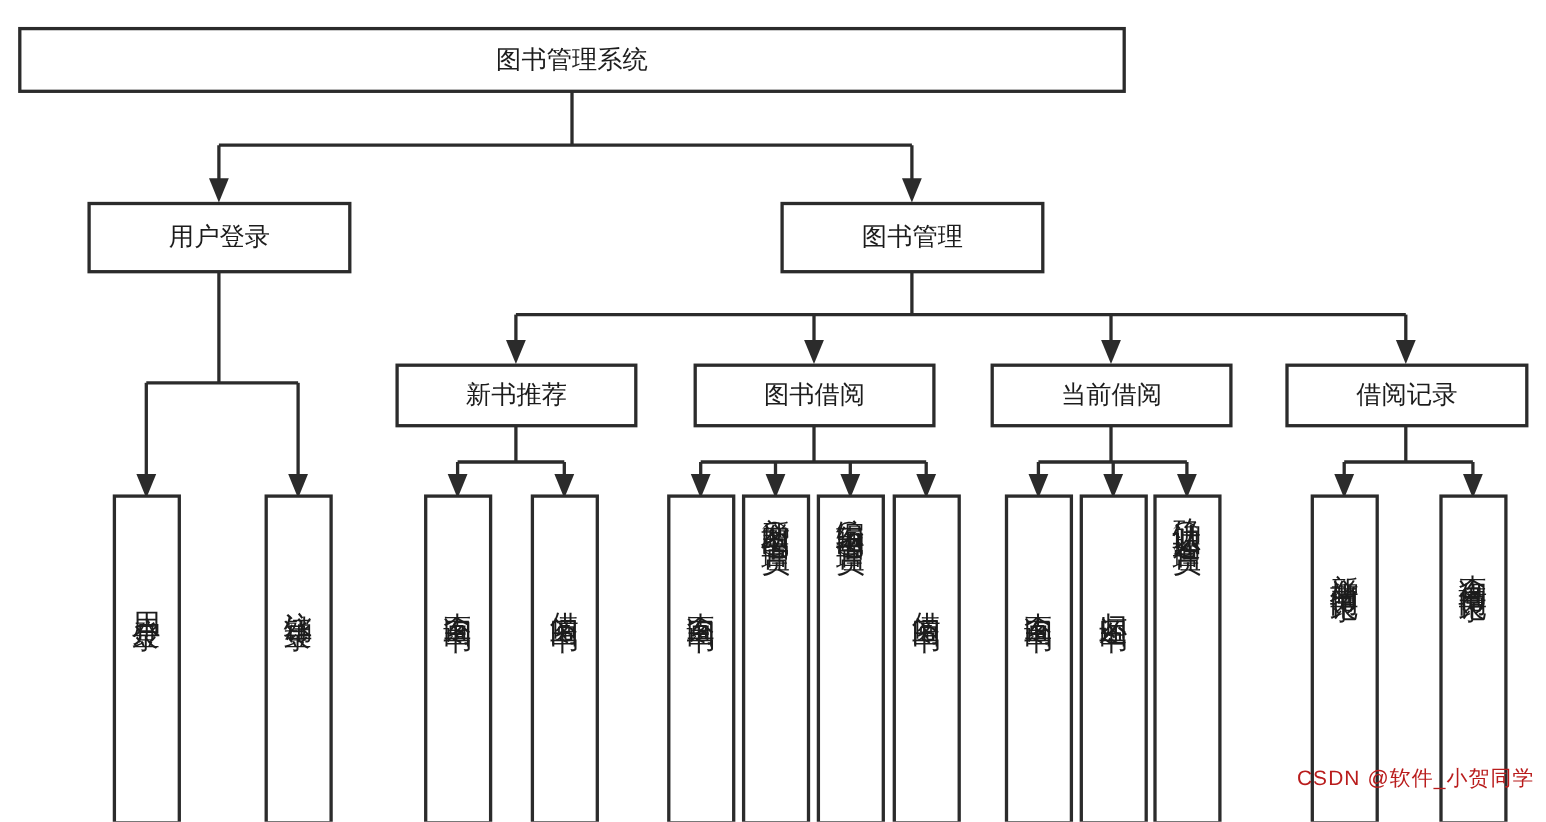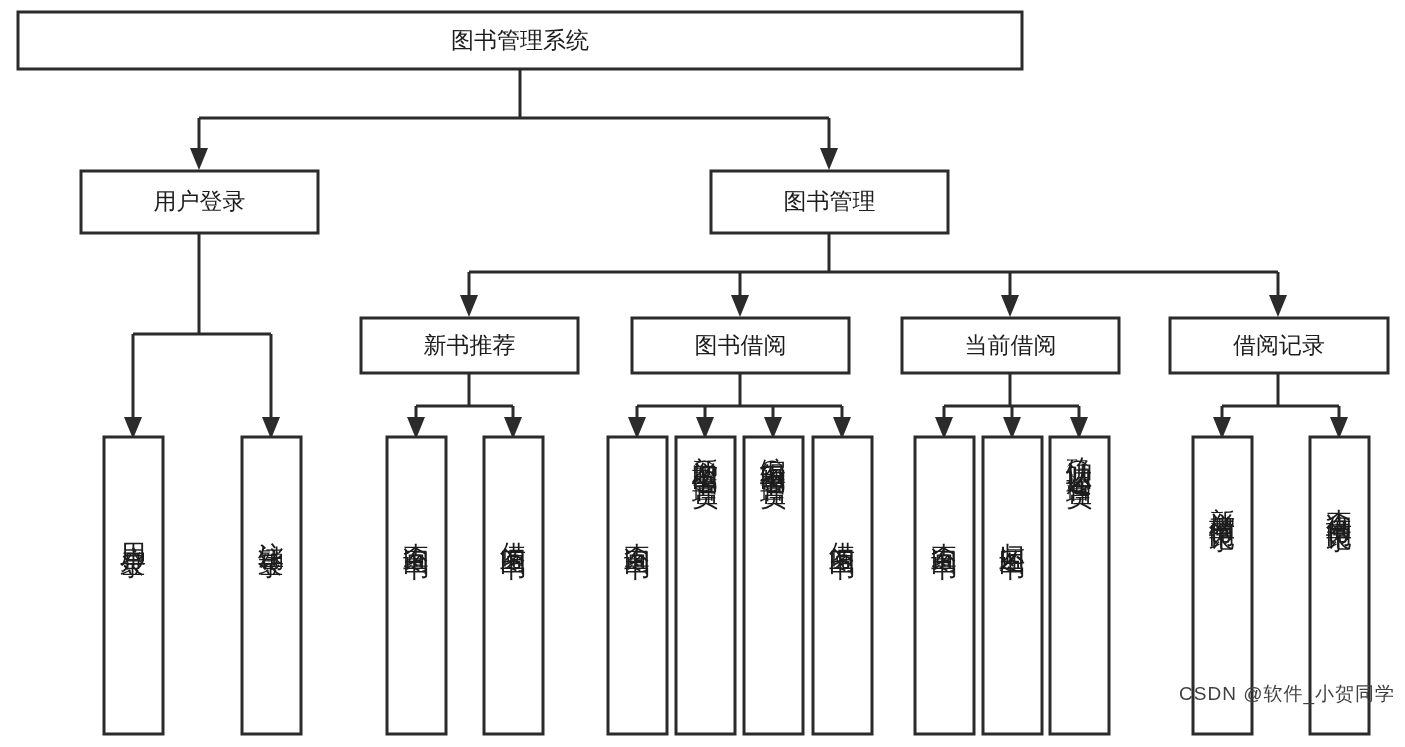--- a/index.html
+++ b/index.html
@@ -1,40 +1,40 @@
 <!DOCTYPE html>
 <html><head>
 <meta charset="utf-8">
 <style>
   html,body{margin:0;padding:0;background:#ffffff;}
   body{
     font-family:"Liberation Sans","DejaVu Sans",sans-serif;
     width:1405px;height:747px;overflow:hidden;position:relative;
   }
-  #stage{position:relative;width:1405px;height:713px;background:#fff;}
+  #stage{position:relative;width:1405px;height:713px;background:#fff;margin-top:14px;}
   svg#diagram{position:absolute;left:0;top:0;width:1405px;height:747px;display:block;}
   .boxrect{fill:#ffffff;stroke:#2b2b2b;stroke-width:3;}
   .connector{stroke:#2b2b2b;stroke-width:3;fill:none;stroke-linecap:butt;}
   .arrowhead{fill:#2b2b2b;stroke:none;}
   .node-label{
     font-family:"Liberation Sans","DejaVu Sans",sans-serif;
     fill:#1c1c1c;font-size:23px;text-anchor:middle;dominant-baseline:middle;
     white-space:pre;
   }
   .leaf-label{
     font-family:"Liberation Sans","DejaVu Sans",sans-serif;
     fill:#1c1c1c;font-size:26px;text-anchor:middle;
     writing-mode:vertical-rl;
     letter-spacing:4px;
     white-space:pre;
   }
   .watermark{
     position:absolute;right:10px;bottom:6px;
     font-family:"Liberation Sans","DejaVu Sans",sans-serif;
-    font-size:19px;color:#404040;letter-spacing:1px;
+    font-size:19px;color:#b91c1c;letter-spacing:1px;
     pointer-events:none;user-select:none;white-space:nowrap;
   }
 </style>
 </head>
 <body>
 
 <div id="stage">
 
   <svg id="diagram" viewBox="0 0 1405 747">
     <defs></defs>

